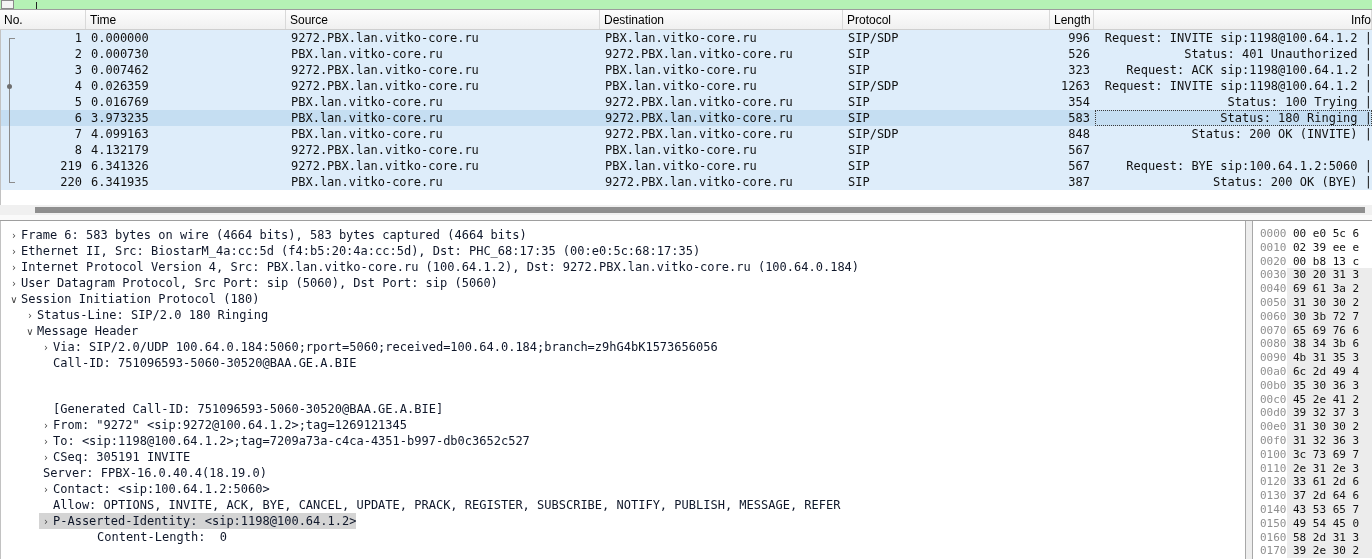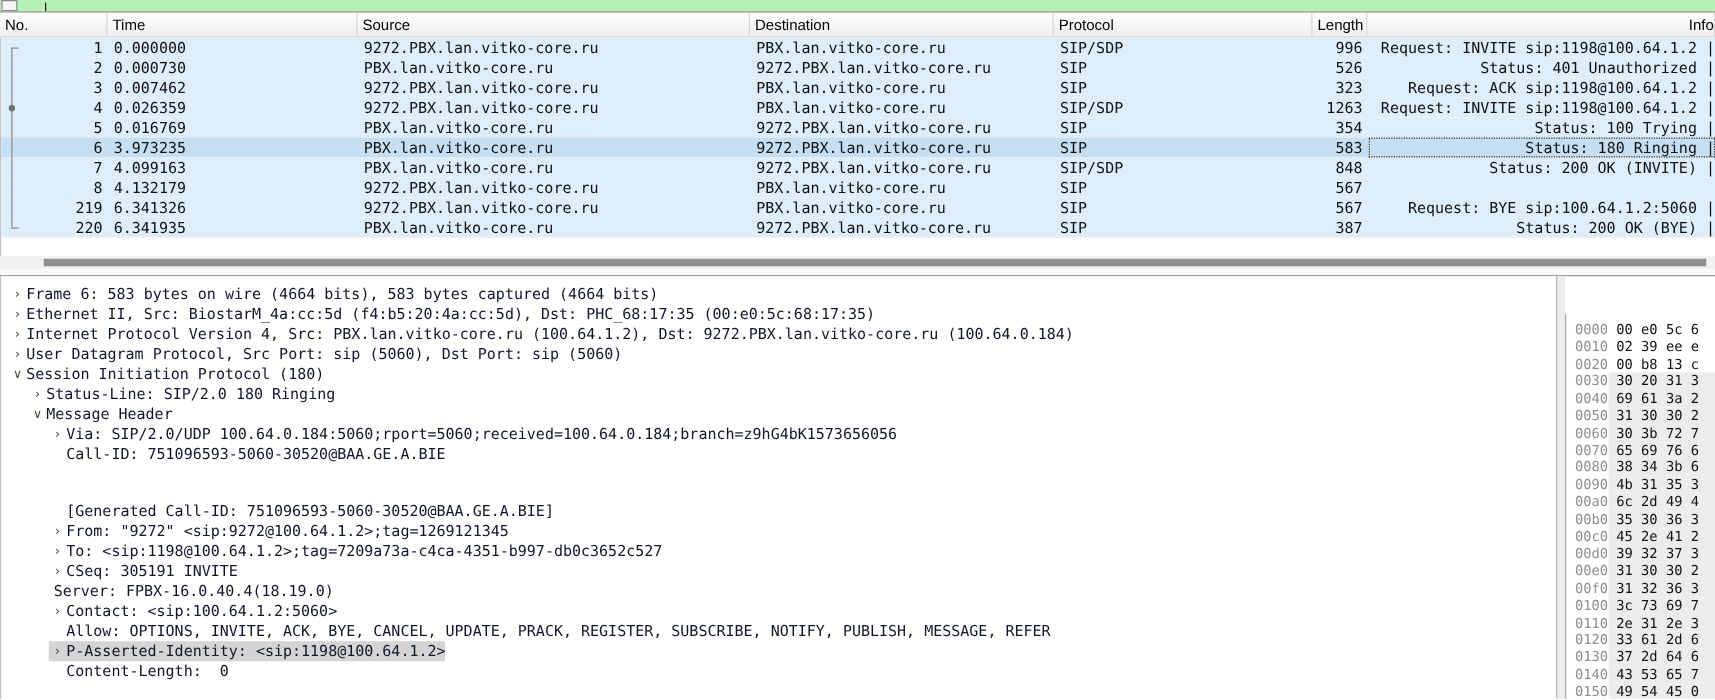--- a/index.html
+++ b/index.html
@@ -50,21 +50,21 @@
     border-right: 1px solid #a8a8a8; padding-top: 6px; overflow: hidden; }
   .drow { height: 16px; display: flex; align-items: center; white-space: pre; }
   .dinner { display: flex; align-items: center; height: 16px; }
   .dinner.selected { background: #d4d4d4; }
   .dexp { width: 14px; text-align: center; font-size: 10px; color: #444;
     font-family: "DejaVu Sans", sans-serif; flex: 0 0 14px; }
   .dtext { font-family: "DejaVu Sans Mono", monospace; font-size: 12px; color: #0f172a; white-space: pre; }
 
   .pane-splitter { width: 6px; background: #ededed; }
 
-  .hex-pane { flex: 1; background: #fff; border-left: 1px solid #a8a8a8; padding-top: 6px; overflow: hidden; margin-top: 30px; }
+  .hex-pane { flex: 1; background: #fff; border-left: 1px solid #a8a8a8; padding-top: 6px; overflow: hidden; }
   .hxrow { display: flex; height: 13.8px; line-height: 13.8px;
     font-family: "DejaVu Sans Mono", monospace; font-size: 11px; white-space: pre; }
   .hxoff { color: #8f8f8f; width: 34px; flex: 0 0 34px; padding-left: 7px; }
   .hxbytes { color: #111; flex: 1; padding-left: 6px; }
   .hxrow.shaded .hxbytes { background: #ececec; }
 </style>
 </head>
 <body>
 
 <div class="filter-strip">
@@ -199,21 +199,21 @@
       <div class="drow" style="padding-left: 38px;"><div class="dinner"><span class="dexp">›</span><span class="dtext">Via: SIP/2.0/UDP 100.64.0.184:5060;rport=5060;received=100.64.0.184;branch=z9hG4bK1573656056</span></div></div>
       <div class="drow" style="padding-left: 38px;"><div class="dinner"><span class="dexp"></span><span class="dtext">Call-ID: 751096593-5060-30520@BAA.GE.A.BIE</span></div></div>
       <div class="drow" style="padding-left: 38px; margin-top: 30px;"><div class="dinner"><span class="dexp"></span><span class="dtext">[Generated Call-ID: 751096593-5060-30520@BAA.GE.A.BIE]</span></div></div>
       <div class="drow" style="padding-left: 38px;"><div class="dinner"><span class="dexp">›</span><span class="dtext">From: "9272" &lt;sip:9272@100.64.1.2&gt;;tag=1269121345</span></div></div>
       <div class="drow" style="padding-left: 38px;"><div class="dinner"><span class="dexp">›</span><span class="dtext">To: &lt;sip:1198@100.64.1.2&gt;;tag=7209a73a-c4ca-4351-b997-db0c3652c527</span></div></div>
       <div class="drow" style="padding-left: 38px;"><div class="dinner"><span class="dexp">›</span><span class="dtext">CSeq: 305191 INVITE</span></div></div>
       <div class="drow" style="padding-left: 28px;"><div class="dinner"><span class="dexp"></span><span class="dtext">Server: FPBX-16.0.40.4(18.19.0)</span></div></div>
       <div class="drow" style="padding-left: 38px;"><div class="dinner"><span class="dexp">›</span><span class="dtext">Contact: &lt;sip:100.64.1.2:5060&gt;</span></div></div>
       <div class="drow" style="padding-left: 38px;"><div class="dinner"><span class="dexp"></span><span class="dtext">Allow: OPTIONS, INVITE, ACK, BYE, CANCEL, UPDATE, PRACK, REGISTER, SUBSCRIBE, NOTIFY, PUBLISH, MESSAGE, REFER</span></div></div>
       <div class="drow" style="padding-left: 38px;"><div class="dinner selected"><span class="dexp">›</span><span class="dtext">P-Asserted-Identity: &lt;sip:1198@100.64.1.2&gt;</span></div></div>
-      <div class="drow" style="padding-left: 38px;"><div class="dinner"><span class="dexp"></span><span class="dtext">Content-Length:  0</span></div></div>
+      <div class="drow" style="padding-left: 38px; margin-left: 44px;"><div class="dinner"><span class="dexp"></span><span class="dtext">Content-Length:  0</span></div></div>
     </div>
   <div class="pane-splitter"></div>
   <div class="hex-pane" id="hex-pane">
       <div class="hxrow"><span class="hxoff">0000</span><span class="hxbytes">00 e0 5c 6</span></div>
       <div class="hxrow"><span class="hxoff">0010</span><span class="hxbytes">02 39 ee e</span></div>
       <div class="hxrow"><span class="hxoff">0020</span><span class="hxbytes">00 b8 13 c</span></div>
       <div class="hxrow shaded"><span class="hxoff">0030</span><span class="hxbytes">30 20 31 3</span></div>
       <div class="hxrow shaded"><span class="hxoff">0040</span><span class="hxbytes">69 61 3a 2</span></div>
       <div class="hxrow shaded"><span class="hxoff">0050</span><span class="hxbytes">31 30 30 2</span></div>
       <div class="hxrow shaded"><span class="hxoff">0060</span><span class="hxbytes">30 3b 72 7</span></div>

